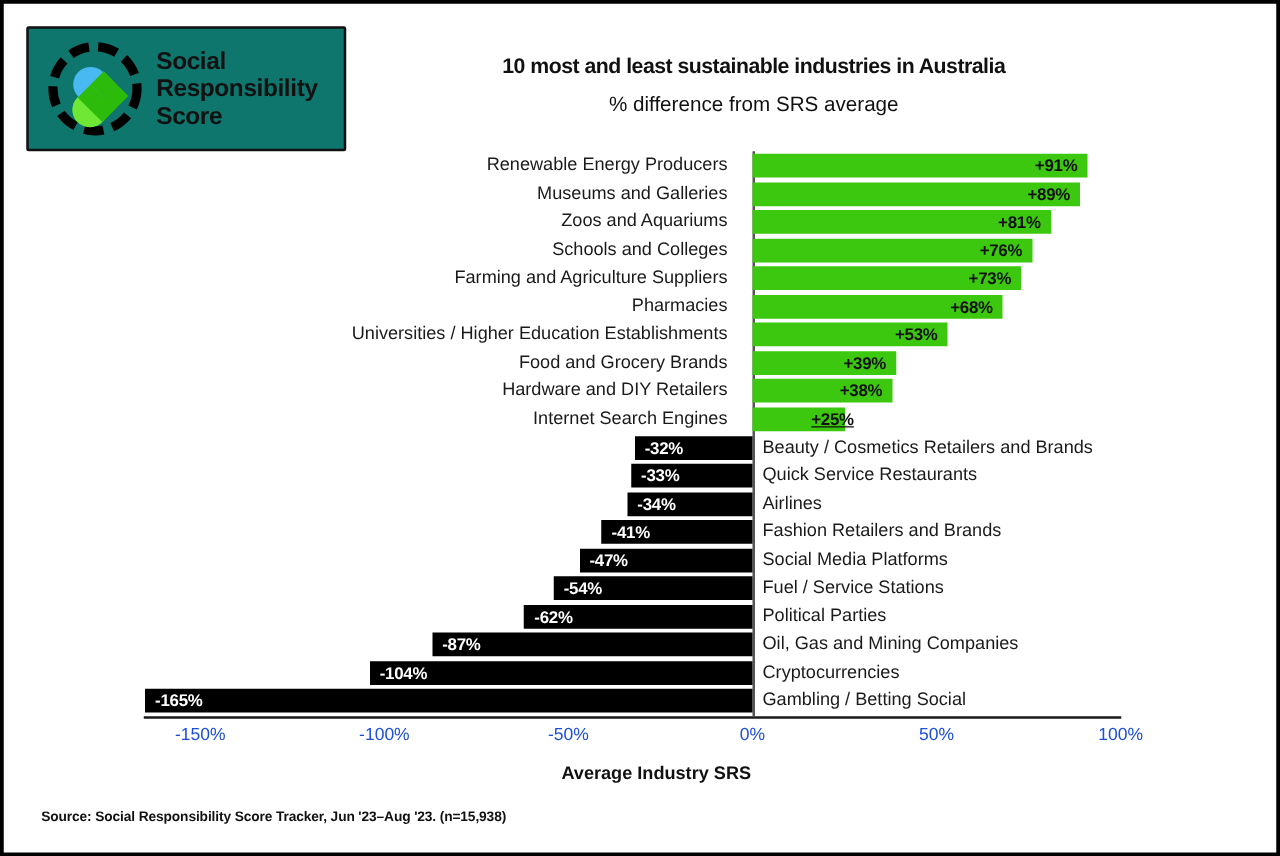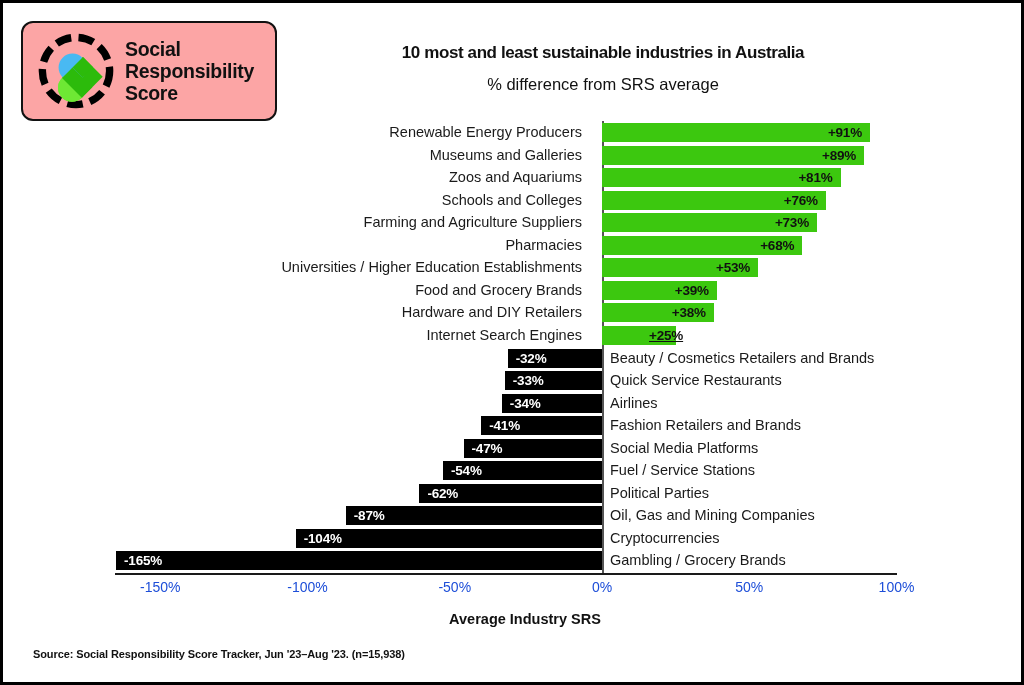--- a/index.html
+++ b/index.html
@@ -21,22 +21,22 @@
   }
 
   
   .logo-box {
     position: absolute;
     left: 18px;
     top: 18px;
     width: 256px;
     height: 100px;
     border: 2.5px solid #111;
-    border-radius: 12px;
-    background: #fca5a5;
+    border-radius: 2px;
+    background: #0f766e;
     display: flex;
     align-items: center;
     padding-left: 12px;
   }
   .logo-mark { width: 82px; height: 82px; flex: 0 0 82px; }
   .logo-text {
     margin-left: 8px;
     font-weight: bold;
     font-size: 19.5px;
     line-height: 1.13;
@@ -281,21 +281,21 @@
           <div class="cat-label right">Oil, Gas and Mining Companies</div>
           <div class="bar neg" style="left: 342.785px; width: 256.215px;"></div>
           <div class="bar-value neg" style="left: 350.785px;">-87%</div>
         </div>
         <div class="row" style="top: 406.9px;">
           <div class="cat-label right">Cryptocurrencies</div>
           <div class="bar neg" style="left: 292.72px; width: 306.28px;"></div>
           <div class="bar-value neg" style="left: 300.72px;">-104%</div>
         </div>
         <div class="row" style="top: 429.45px;">
-          <div class="cat-label right">Gambling / Grocery Brands</div>
+          <div class="cat-label right">Gambling / Betting Social</div>
           <div class="bar neg" style="left: 113.075px; width: 485.925px;"></div>
           <div class="bar-value neg" style="left: 121.075px;">-165%</div>
         </div>
       </div>
     <div class="axis-line"></div>
     <div id="ticks">
         <div class="tick" style="left: 157.25px;">-150%</div>
         <div class="tick" style="left: 304.5px;">-100%</div>
         <div class="tick" style="left: 451.75px;">-50%</div>
         <div class="tick" style="left: 599px;">0%</div>

